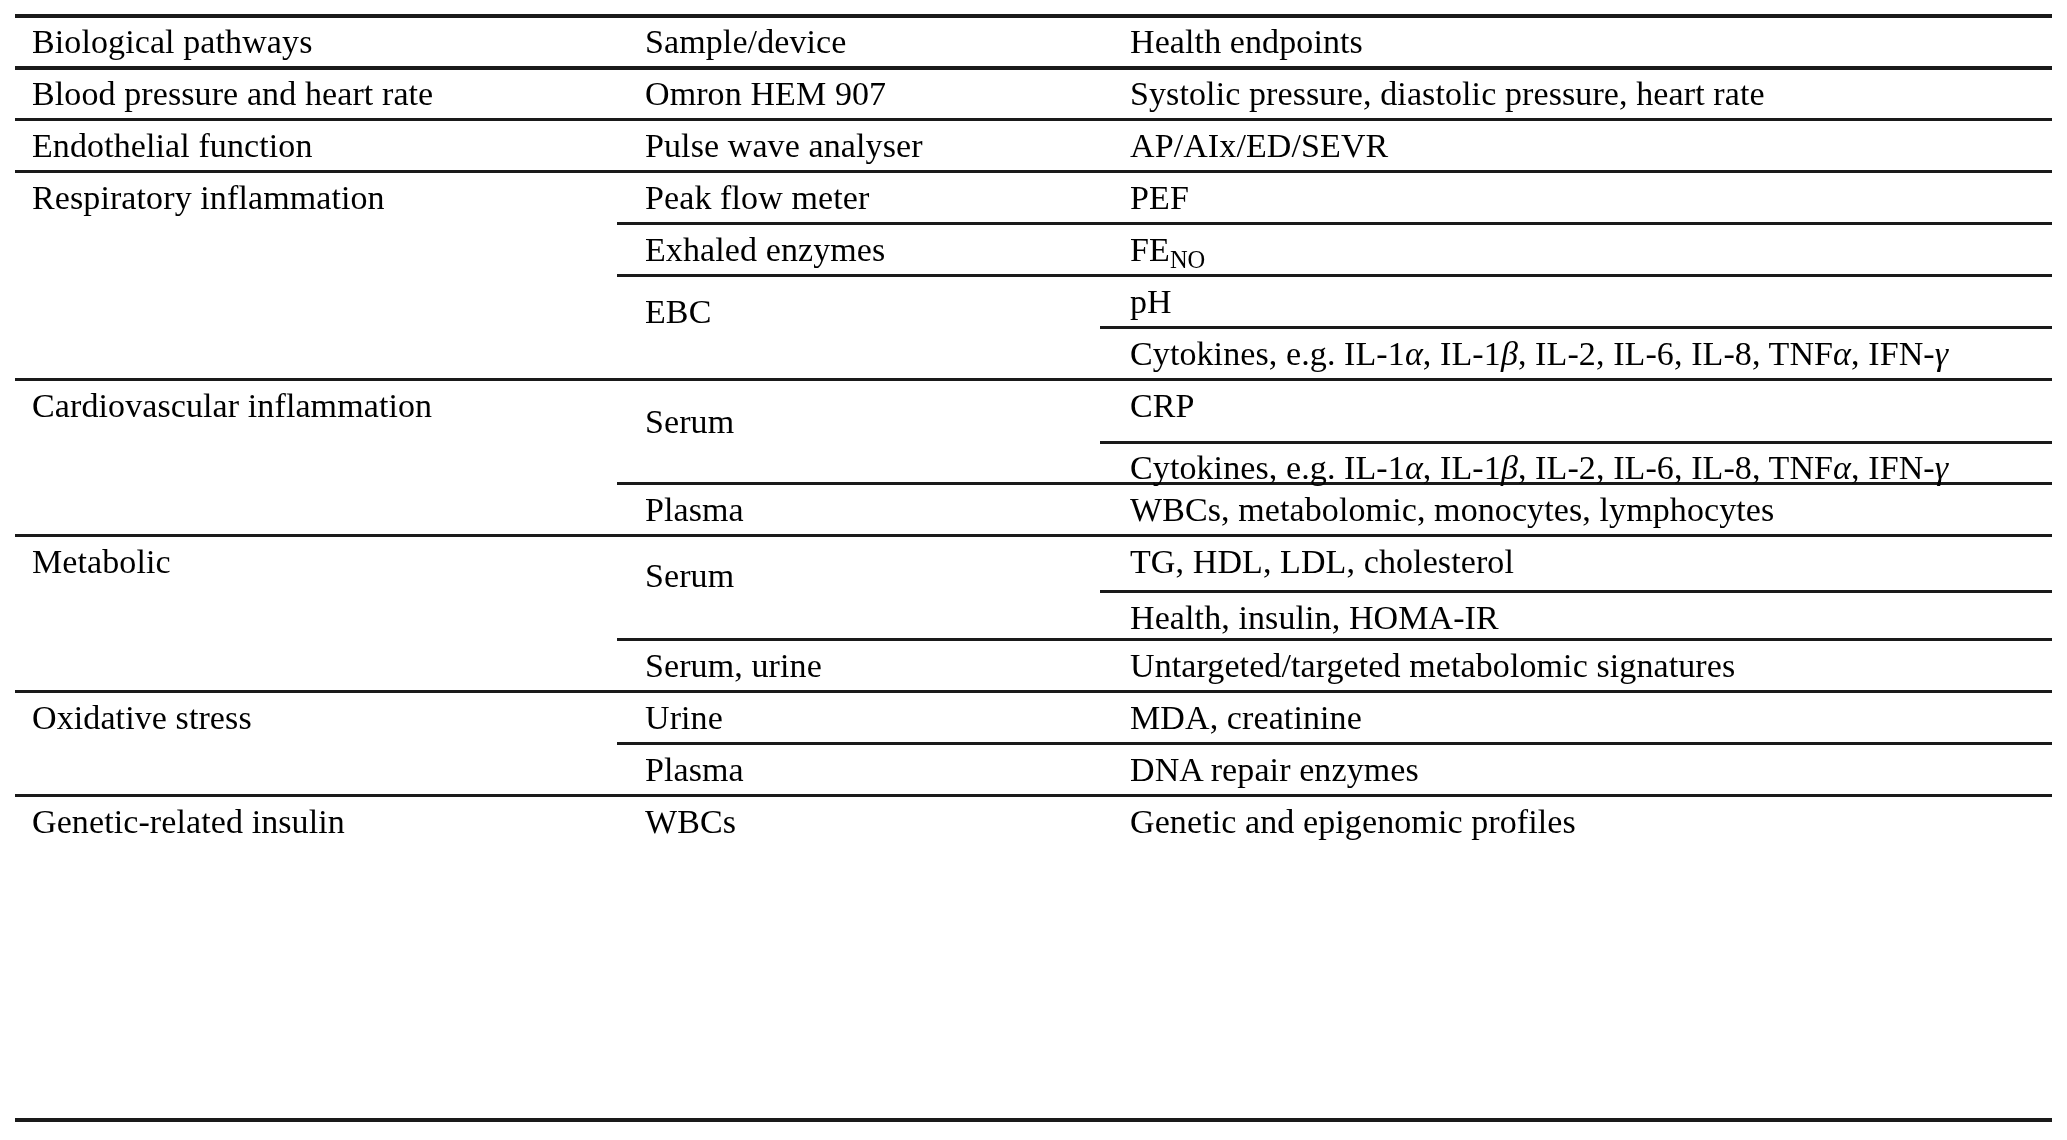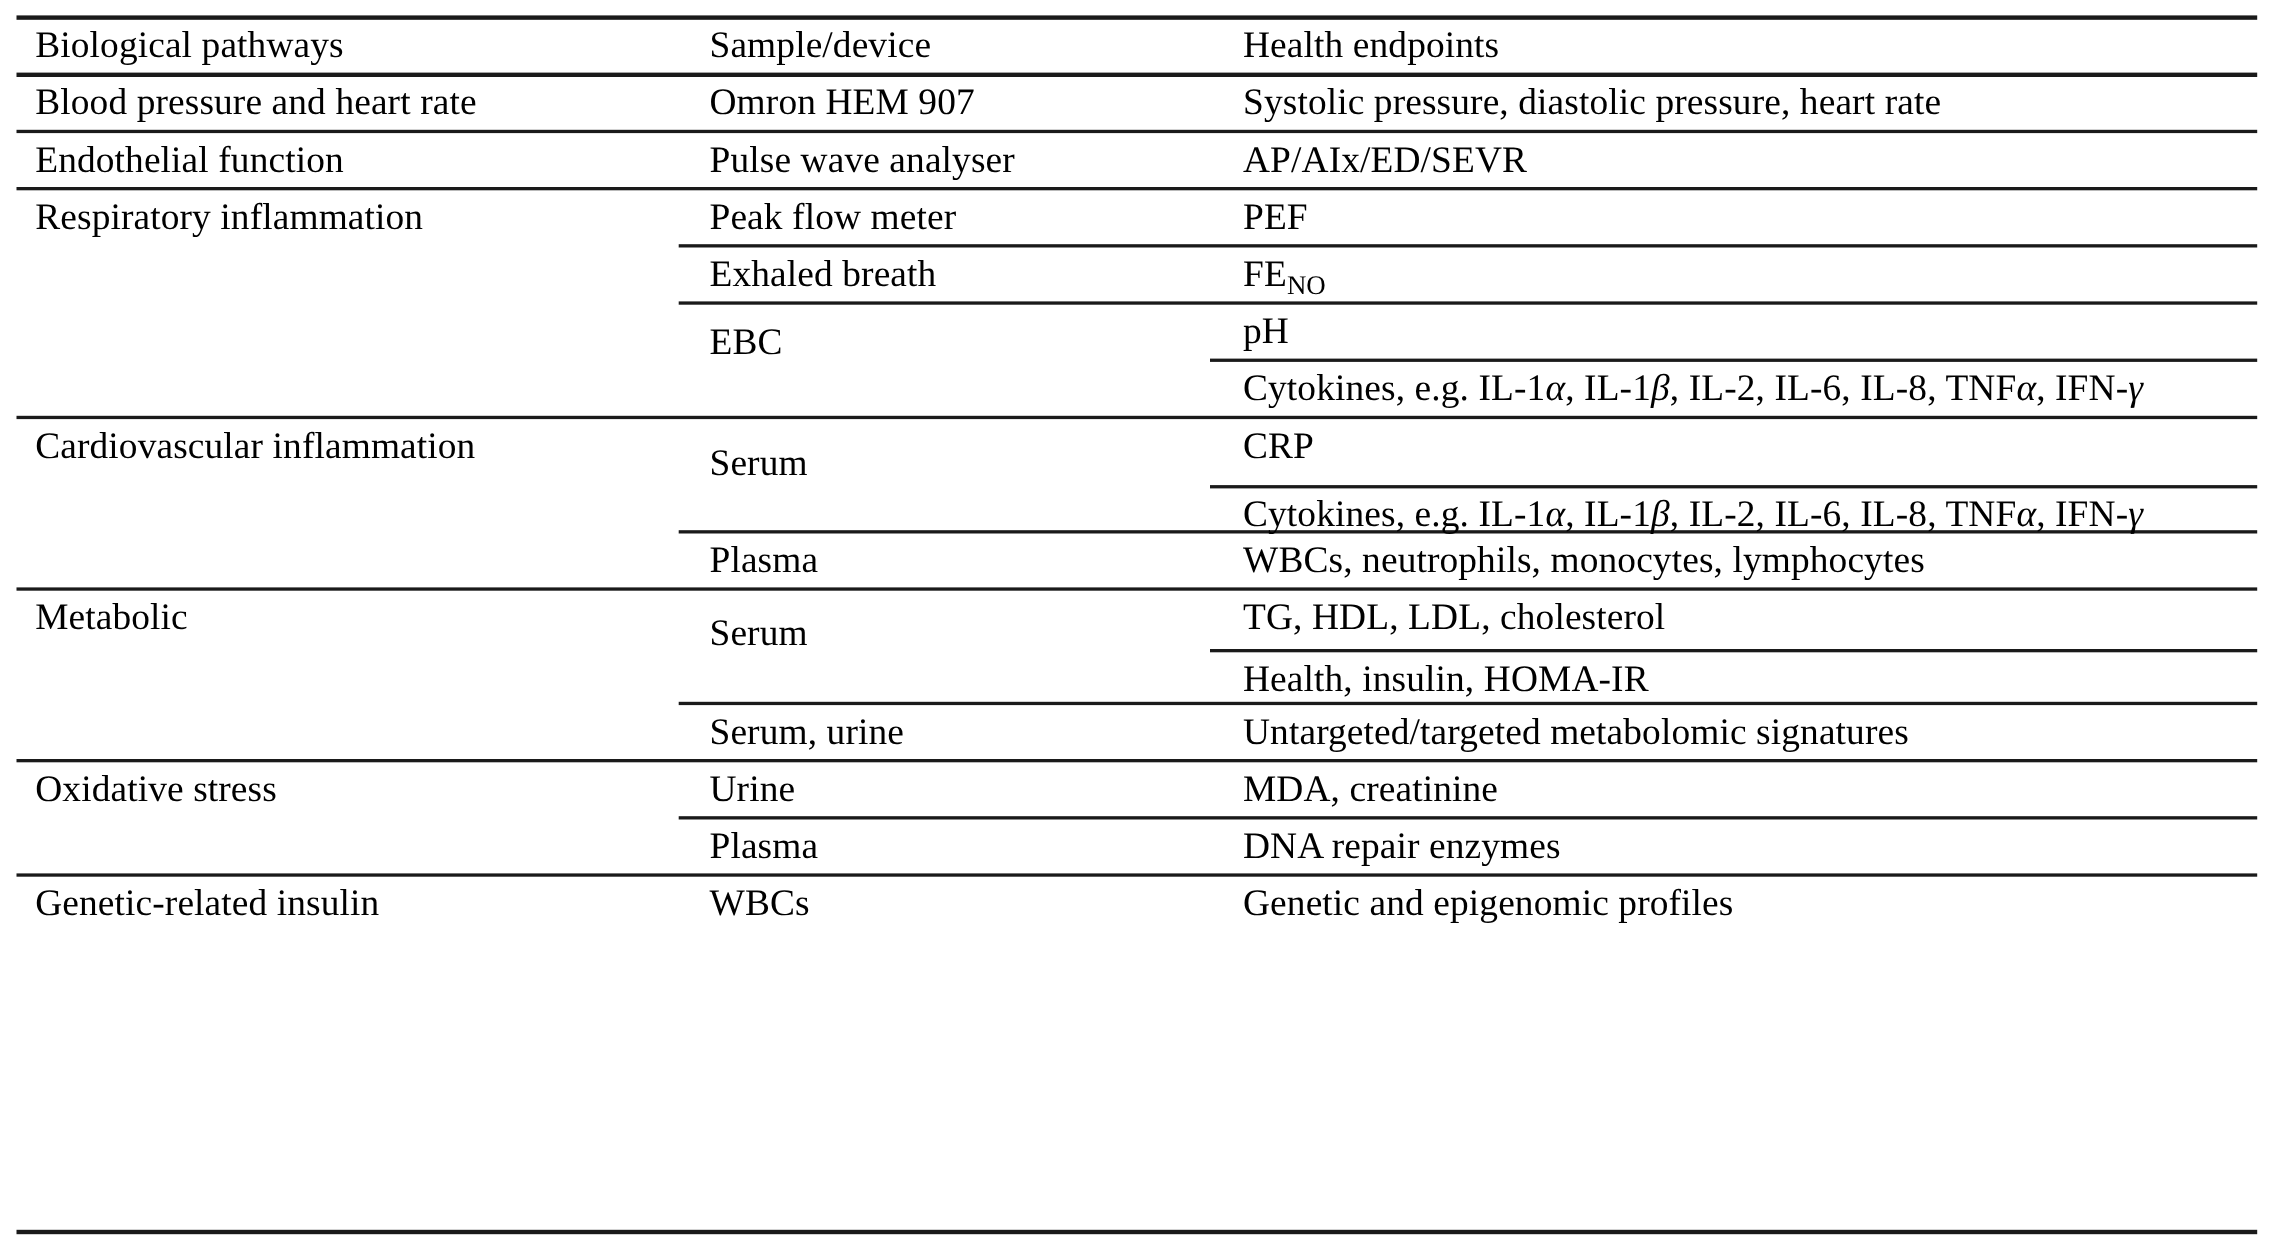--- a/index.html
+++ b/index.html
@@ -105,35 +105,35 @@
 
   <div class="cell col3" style="top:74px">Systolic pressure, diastolic pressure, heart rate</div>
   <div class="cell col2" style="top:126px">Pulse wave analyser</div>
   <div class="cell col3" style="top:126px">AP/AIx/ED/SEVR</div>
 
   <div class="cell col1" style="top:178px">Respiratory inflammation</div>
 
   <div class="cell col2" style="top:178px">Peak flow meter</div>
   <div class="cell col3" style="top:178px">PEF</div>
 
-  <div class="cell col2" style="top:230px">Exhaled breath</div>
+  <div class="cell col2" style="top:230px">Exhaled enzymes</div>
   <div class="cell col3" style="top:230px"><span>FE</span><sub>NO</sub></div>
 
   <div class="cell col2" style="top:292px">EBC</div>
   <div class="cell col3" style="top:282px">pH</div>
   <div class="cell col3" style="top:334px"><span>Cytokines, e.g. IL-1</span><span class="gk">α</span><span>, IL-1</span><span class="gk">β</span><span>, IL-2, IL-6, IL-8, TNF</span><span class="gk">α</span><span>, IFN-</span><span class="gk">γ</span></div>
 
   <div class="cell col1" style="top:386px">Cardiovascular inflammation</div>
 
   <div class="cell col2" style="top:402px">Serum</div>
   <div class="cell col3" style="top:386px">CRP</div>
   <div class="cell col3" style="top:448px"><span>Cytokines, e.g. IL-1</span><span class="gk">α</span><span>, IL-1</span><span class="gk">β</span><span>, IL-2, IL-6, IL-8, TNF</span><span class="gk">α</span><span>, IFN-</span><span class="gk">γ</span></div>
 
   <div class="cell col2" style="top:490px">Plasma</div>
-  <div class="cell col3" style="top:490px">WBCs, neutrophils, monocytes, lymphocytes</div>
+  <div class="cell col3" style="top:490px">WBCs, metabolomic, monocytes, lymphocytes</div>
 
   <div class="cell col1" style="top:542px">Metabolic</div>
 
   <div class="cell col2" style="top:556px">Serum</div>
   <div class="cell col3" style="top:542px">TG, HDL, LDL, cholesterol</div>
   <div class="cell col3" style="top:598px">Health, insulin, HOMA-IR</div>
 
   <div class="cell col2" style="top:646px">Serum, urine</div>
   <div class="cell col3" style="top:646px">Untargeted/targeted metabolomic signatures</div>
 

